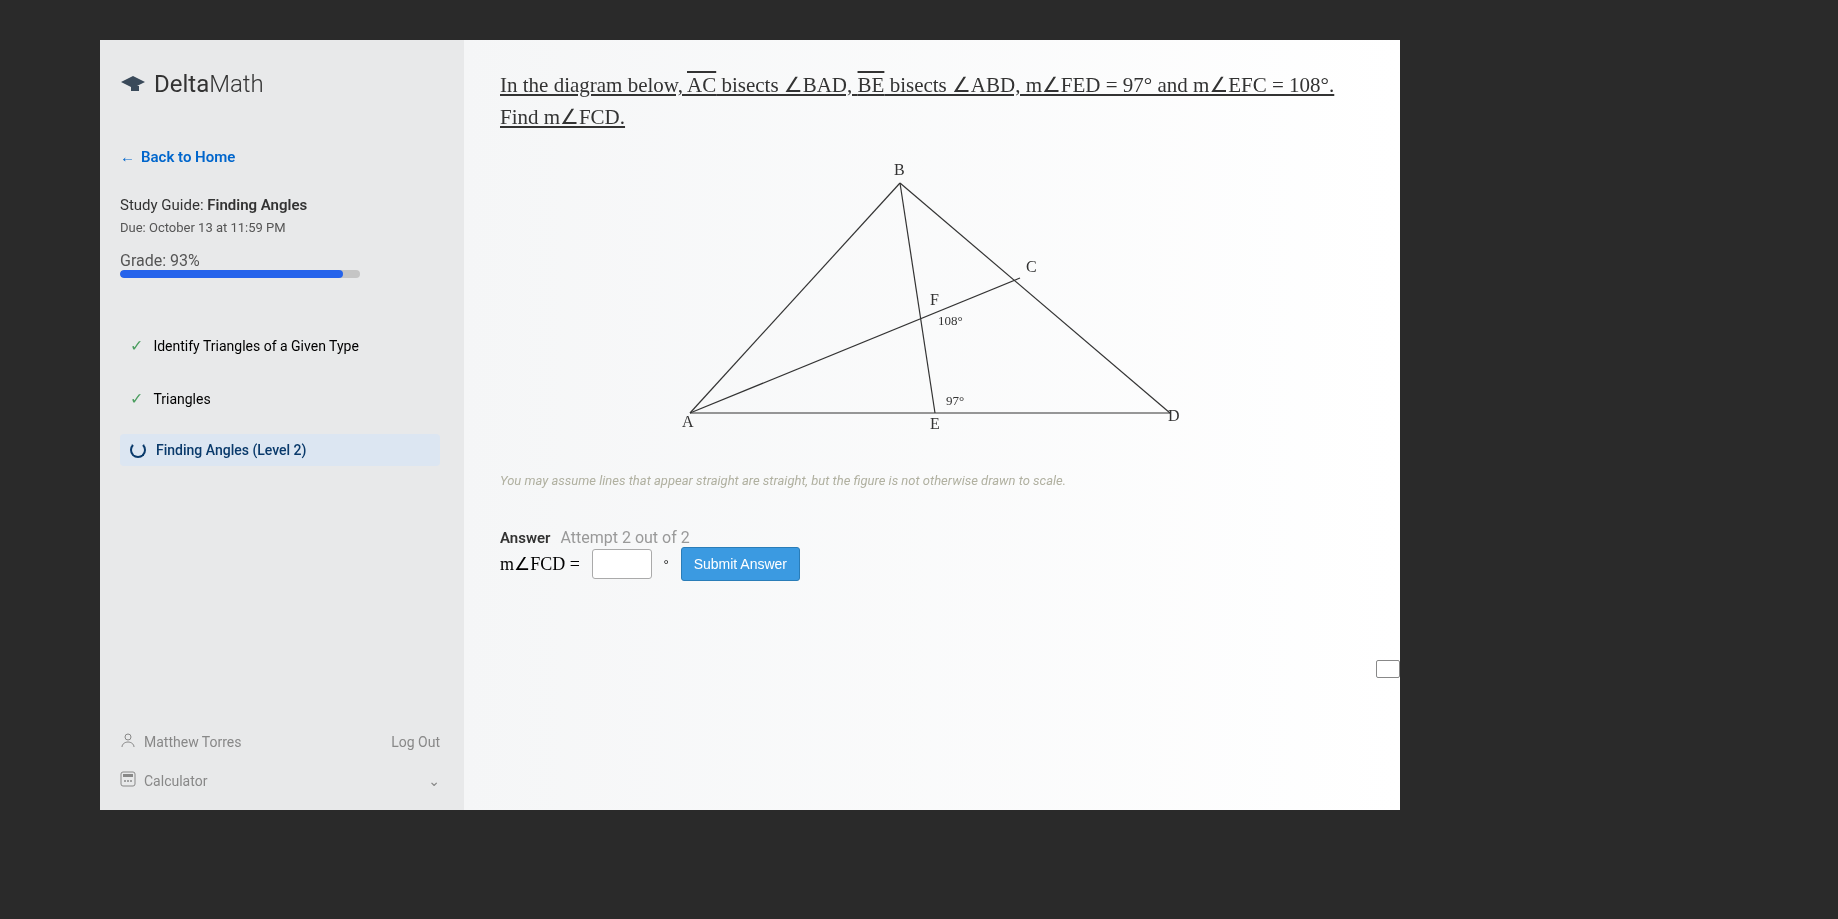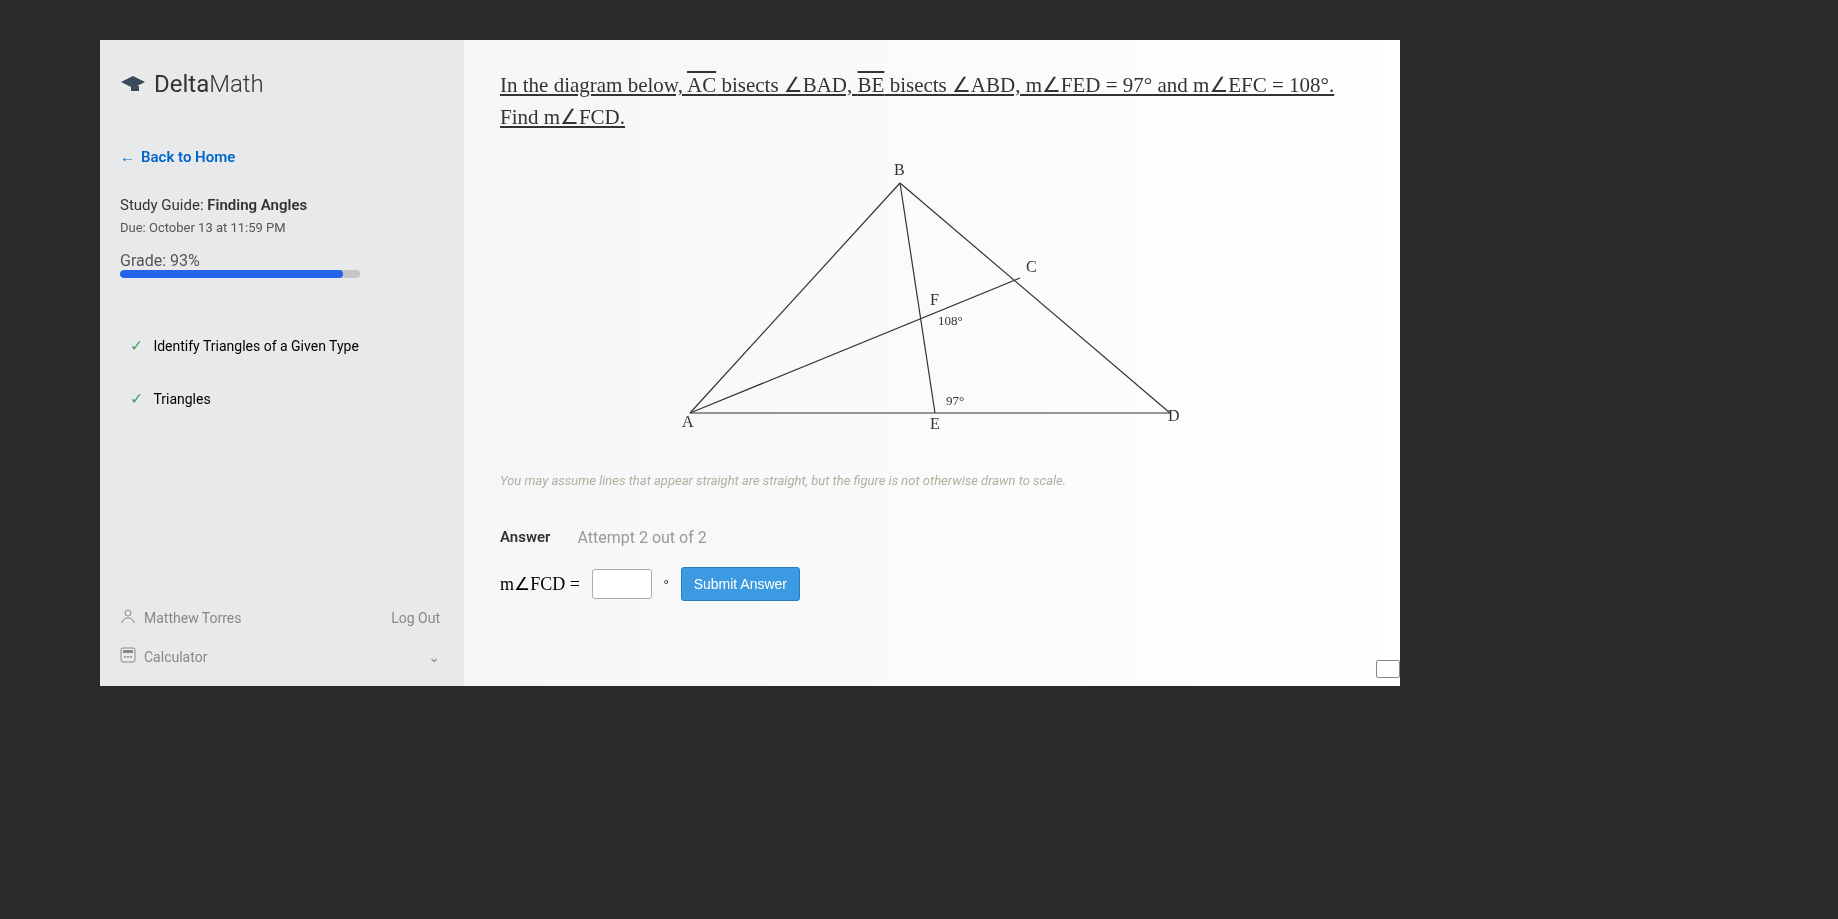--- a/index.html
+++ b/index.html
@@ -1,17 +1,17 @@
 <!DOCTYPE html>
 <html><head>
 <meta charset="utf-8">
 <style>
 * { box-sizing: border-box; margin: 0; padding: 0; }
 body { font-family: -apple-system, BlinkMacSystemFont, "Segoe UI", Roboto, Arial, sans-serif; background: #2a2a2a; width: 1838px; height: 919px; overflow: hidden; position: relative; }
-.screen { position: absolute; left: 100px; top: 40px; width: 1300px; height: 646px; background: linear-gradient(to right, #e8e9ea 0%, #e8e9ea 28%, #f5f6f7 28%, #ffffff 100%); }
+.screen { position: absolute; left: 100px; top: 40px; width: 1300px; height: 770px; background: linear-gradient(to right, #e8e9ea 0%, #e8e9ea 28%, #f5f6f7 28%, #ffffff 100%); }
 .sidebar { position: absolute; left: 0; top: 0; width: 360px; height: 100%; padding: 30px 20px 0 20px; }
 .logo-row { display: flex; align-items: center; gap: 8px; margin-bottom: 50px; }
 .logo-cap { width: 26px; height: 20px; position: relative; }
 .logo-text { font-size: 24px; color: #333; }
 .logo-text .delta { font-weight: 400; }
 .logo-text .math { font-weight: 300; }
 .back-link { color: #0066cc; font-weight: 600; font-size: 15px; margin-bottom: 30px; display: flex; align-items: center; gap: 6px; }
 .study-title { font-size: 15px; color: #333; margin-bottom: 6px; }
 .study-title b { font-weight: 600; }
 .due { font-size: 13px; color: #555; margin-bottom: 16px; }
@@ -27,21 +27,21 @@
 .bottom-row { display: flex; align-items: center; justify-content: space-between; padding: 10px 0; color: #888; font-size: 14px; }
 .bottom-left { display: flex; align-items: center; gap: 8px; }
 
 .main { position: absolute; left: 380px; top: 0; width: 900px; height: 100%; padding: 30px 20px 0 20px; }
 .question { font-family: "Times New Roman", serif; font-size: 21px; color: #333; line-height: 1.5; margin-bottom: 27px; text-decoration: underline; }
 .ov { text-decoration: overline; }
 .figure { position: relative; width: 560px; height: 280px; margin: 30px auto 30px auto; }
 .figure svg { width: 100%; height: 100%; }
 .pt-label { position: absolute; font-family: "Times New Roman", serif; font-size: 16px; color: #333; }
 .note { text-align: left; font-size: 13px; color: #b0b0a0; font-style: italic; margin-bottom: 40px; }
-.answer-row { display: flex; gap: 27px; margin-bottom: 20px; }
+.answer-row { display: flex; align-items: center; gap: 10px; }
 .answer-label { font-weight: 600; font-size: 15px; color: #333; }
 .attempt { font-size: 16px; color: #999; }
 .input-row { display: flex; align-items: center; gap: 12px; font-family: "Times New Roman", serif; font-size: 18px; }
 .ans-input { width: 60px; height: 30px; border: 1px solid #aaa; border-radius: 3px; padding: 2px 4px; font-size: 14px; }
 .deg { font-size: 12px; vertical-align: super; }
 .submit-btn { background: #3b9ae1; color: #fff; border: 1px solid #2a7db8; padding: 8px 12px; font-size: 14px; border-radius: 3px; cursor: pointer; }
 .keypad-icon { position: absolute; right: -20px; top: 620px; width: 24px; height: 18px; border: 1px solid #888; border-radius: 2px; background: #fff; }
 </style>
 </head>
 <body>
@@ -71,20 +71,24 @@
       </div>
 
     <div class="task-list">
       <div class="task-item">
         <span class="check">✓</span>
         <span>Identify Triangles of a Given Type</span>
       </div>
       <div class="task-item">
         <span class="check">✓</span>
         <span>Triangles</span>
+      </div>
+      <div class="task-item current">
+        <span class="spinner"></span>
+        <span>Finding Angles (Level 2)</span>
       </div>
     </div>
 
     <div class="sidebar-bottom">
       <div class="bottom-row">
         <div class="bottom-left">
           <span>
             <svg width="16" height="16" viewBox="0 0 16 16">
                 <circle cx="8" cy="5" r="3" fill="none" stroke="#888"></circle>
                 <path d="M2 15c0-3 3-5 6-5s6 2 6 5" fill="none" stroke="#888"></path>

